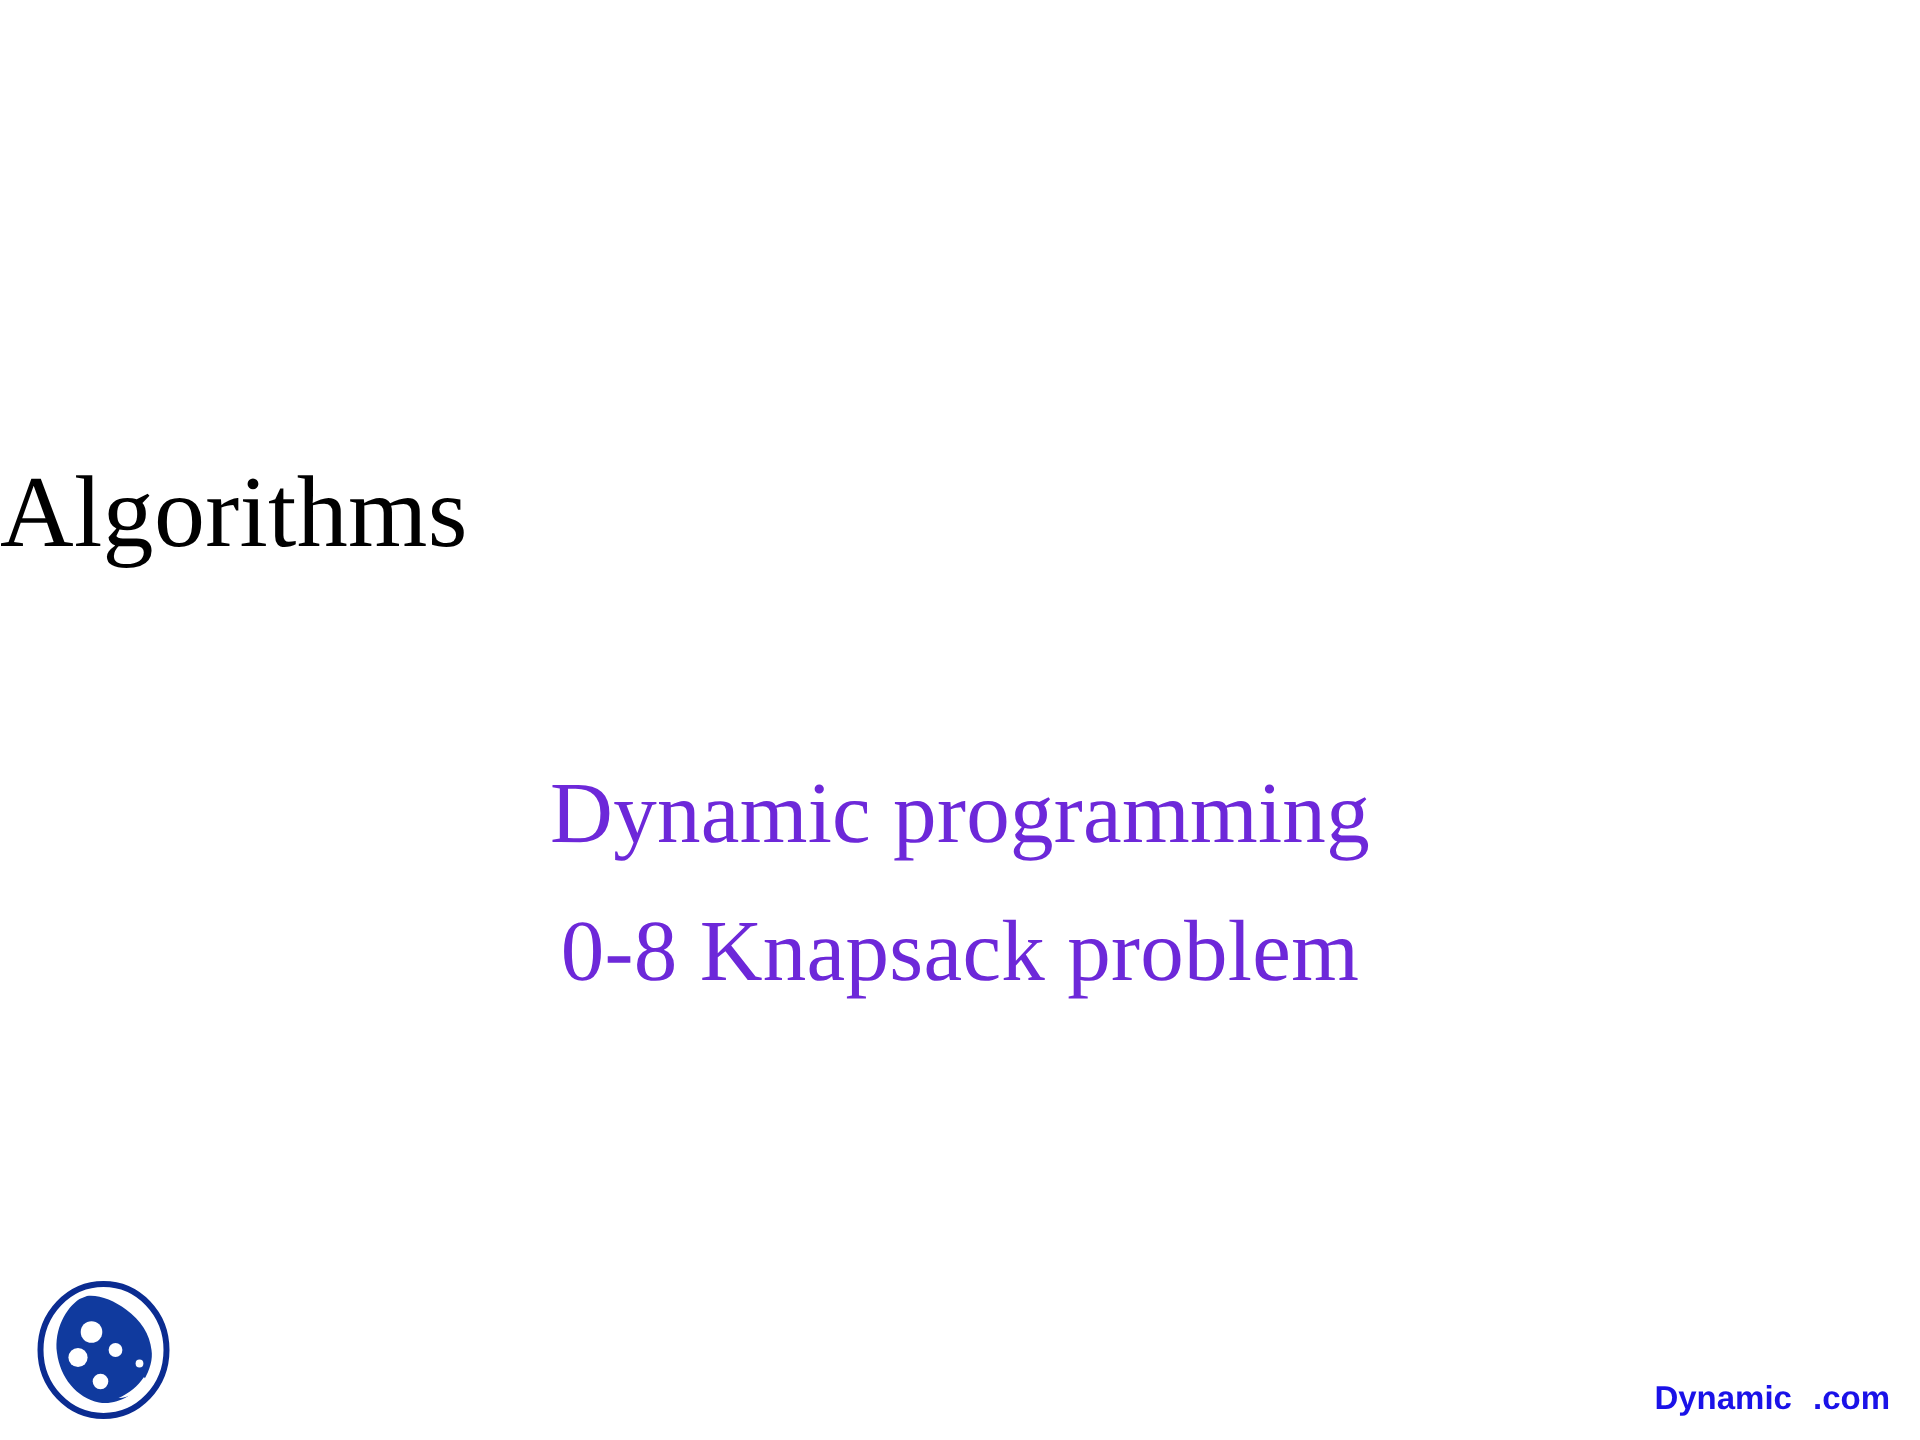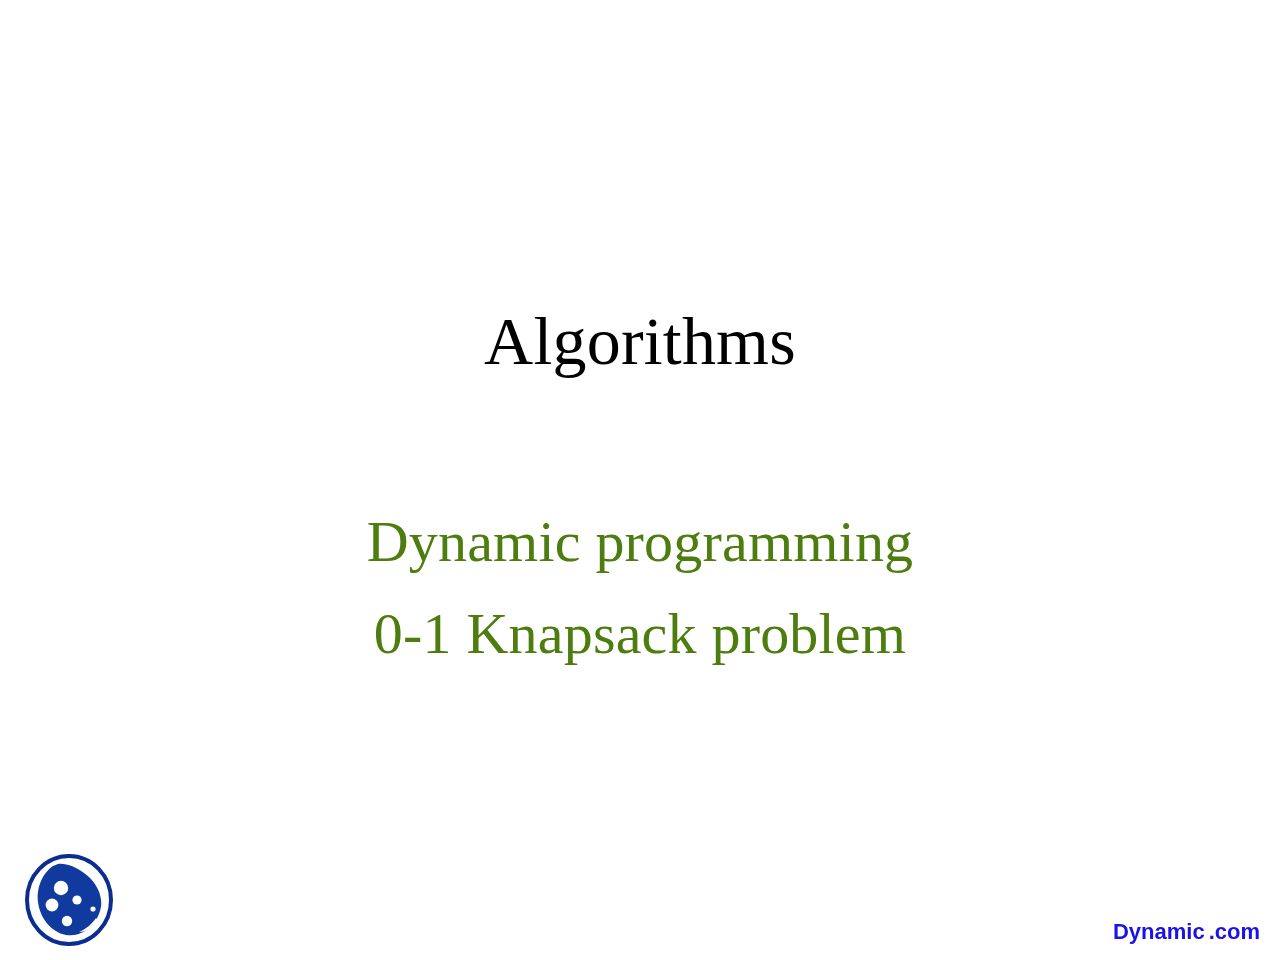--- a/index.html
+++ b/index.html
@@ -21,21 +21,21 @@
     background: #ffffff;
     box-sizing: border-box;
   }
 
   
   .title-block {
     position: absolute;
     left: 0;
     top: 305px;
     width: 1280px;
-    text-align: center;
+    text-align: left;
   }
   .slide-title {
     display: block;
     font-family: "Liberation Serif", "DejaVu Serif", serif;
     font-size: 68px;
     font-weight: 400;
     line-height: 1.08;
     color: #000000;
     letter-spacing: 0.2px;
     white-space: nowrap;
@@ -48,21 +48,21 @@
     top: 496px;
     width: 1280px;
     text-align: center;
   }
   .subtitle-line {
     display: block;
     font-family: "Liberation Serif", "DejaVu Serif", serif;
     font-size: 58px;
     font-weight: 400;
     line-height: 1.58;
-    color: #4d7c0f;
+    color: #6d28d9;
     letter-spacing: 0.2px;
     white-space: nowrap;
   }
 
   
   .logo-wrap {
     position: absolute;
     left: 22px;
     top: 852px;
     width: 94px;
@@ -81,35 +81,35 @@
     top: 921px;
     font-family: "Liberation Sans", "DejaVu Sans", sans-serif;
     font-size: 22px;
     font-weight: 700;
     color: #1a12e8;
     letter-spacing: 0px;
     white-space: nowrap;
     line-height: 1;
   }
   .watermark .dotcom {
-    margin-left: 4px;
+    margin-left: 14px;
   }
 </style>
 </head>
 <body>
 
 <div class="slide">
 
   <div class="title-block">
     <span class="slide-title">Algorithms</span>
   </div>
 
   <div class="subtitle-block">
     <span class="subtitle-line">Dynamic programming</span>
-    <span class="subtitle-line">0-1 Knapsack problem</span>
+    <span class="subtitle-line">0-8 Knapsack problem</span>
   </div>
 
   <div class="logo-wrap">
     <svg viewBox="0 0 94 96" xmlns="http://www.w3.org/2000/svg">
 
       <ellipse cx="47" cy="48" rx="42" ry="44" fill="none" stroke="#0b2c91" stroke-width="4"></ellipse>
 
       <path d="M31 14 C 22 20, 14 34, 16 50
                C 18 66, 29 80, 44 83
                C 56 85, 68 78, 74 68

